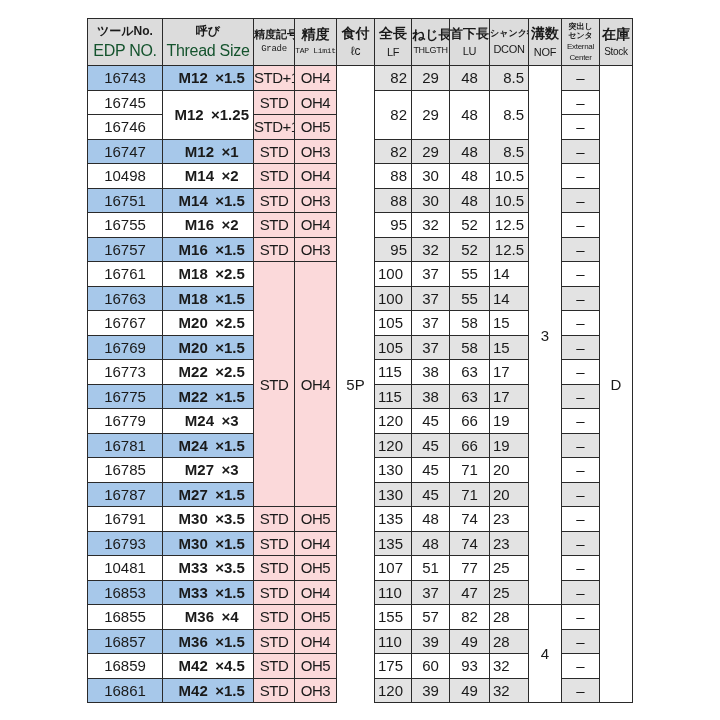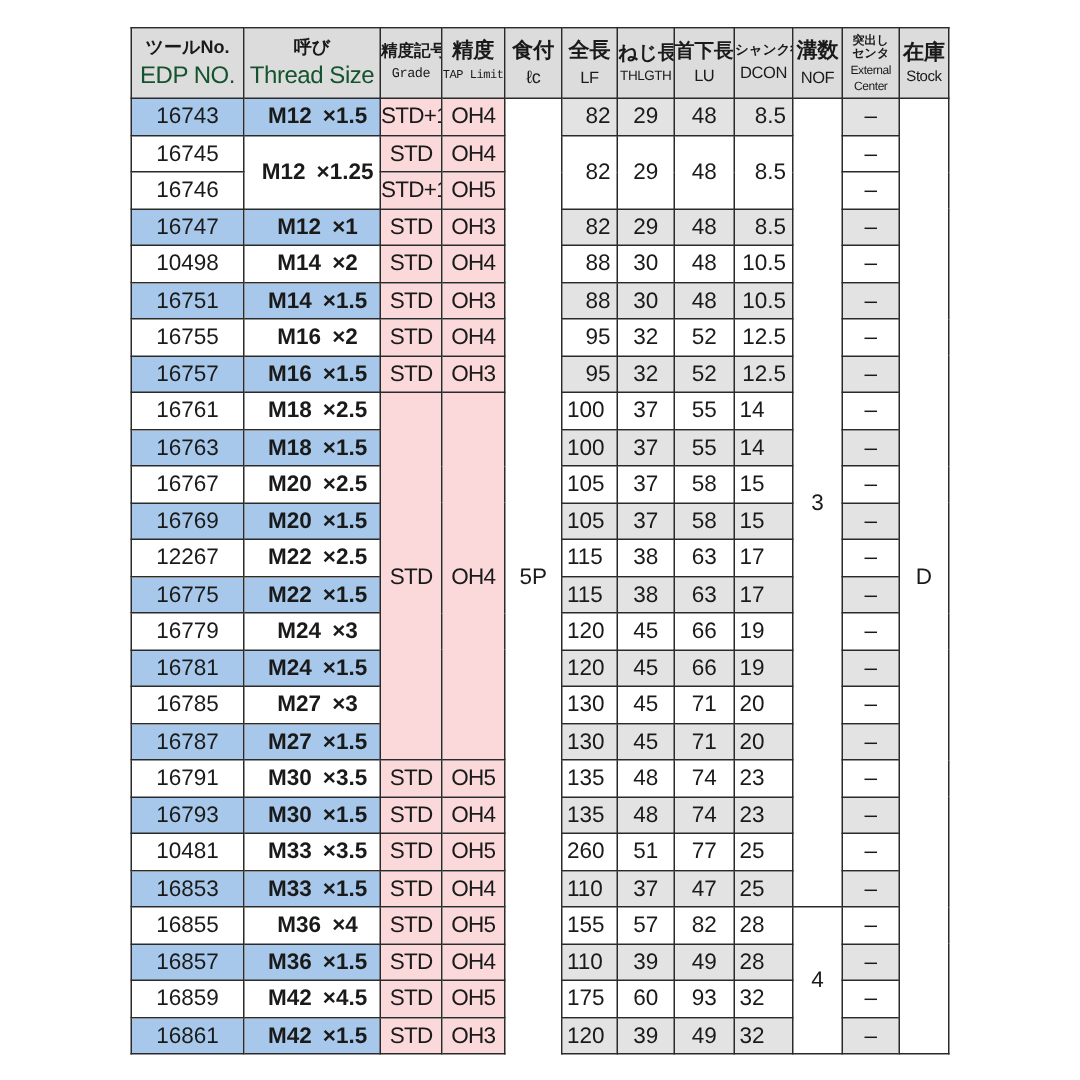--- a/index.html
+++ b/index.html
@@ -226,21 +226,21 @@
     <tr class="r blue">
       <td class="edp">16769</td>
       <td class="thread"><span class="m">M20</span><span class="p">×1.5</span></td>
       <td class="num l gray">105</td>
       <td class="num gray">37</td>
       <td class="num gray">58</td>
       <td class="num l gray">15</td>
       <td class="ext gray">–</td>
     </tr>
     <tr class="r">
-      <td class="edp">12267</td>
+      <td class="edp">16773</td>
       <td class="thread"><span class="m">M22</span><span class="p">×2.5</span></td>
       <td class="num l">115</td>
       <td class="num">38</td>
       <td class="num">63</td>
       <td class="num l">17</td>
       <td class="ext">–</td>
     </tr>
     <tr class="r blue">
       <td class="edp">16775</td>
       <td class="thread"><span class="m">M22</span><span class="p">×1.5</span></td>
@@ -307,21 +307,21 @@
       <td class="num gray">48</td>
       <td class="num gray">74</td>
       <td class="num l gray">23</td>
       <td class="ext gray">–</td>
     </tr>
     <tr class="r">
       <td class="edp">10481</td>
       <td class="thread"><span class="m">M33</span><span class="p">×3.5</span></td>
       <td class="grade">STD</td>
       <td class="tap">OH5</td>
-      <td class="num l">260</td>
+      <td class="num l">107</td>
       <td class="num">51</td>
       <td class="num">77</td>
       <td class="num l">25</td>
       <td class="ext">–</td>
     </tr>
     <tr class="r blue">
       <td class="edp">16853</td>
       <td class="thread"><span class="m">M33</span><span class="p">×1.5</span></td>
       <td class="grade">STD</td>
       <td class="tap">OH4</td>

